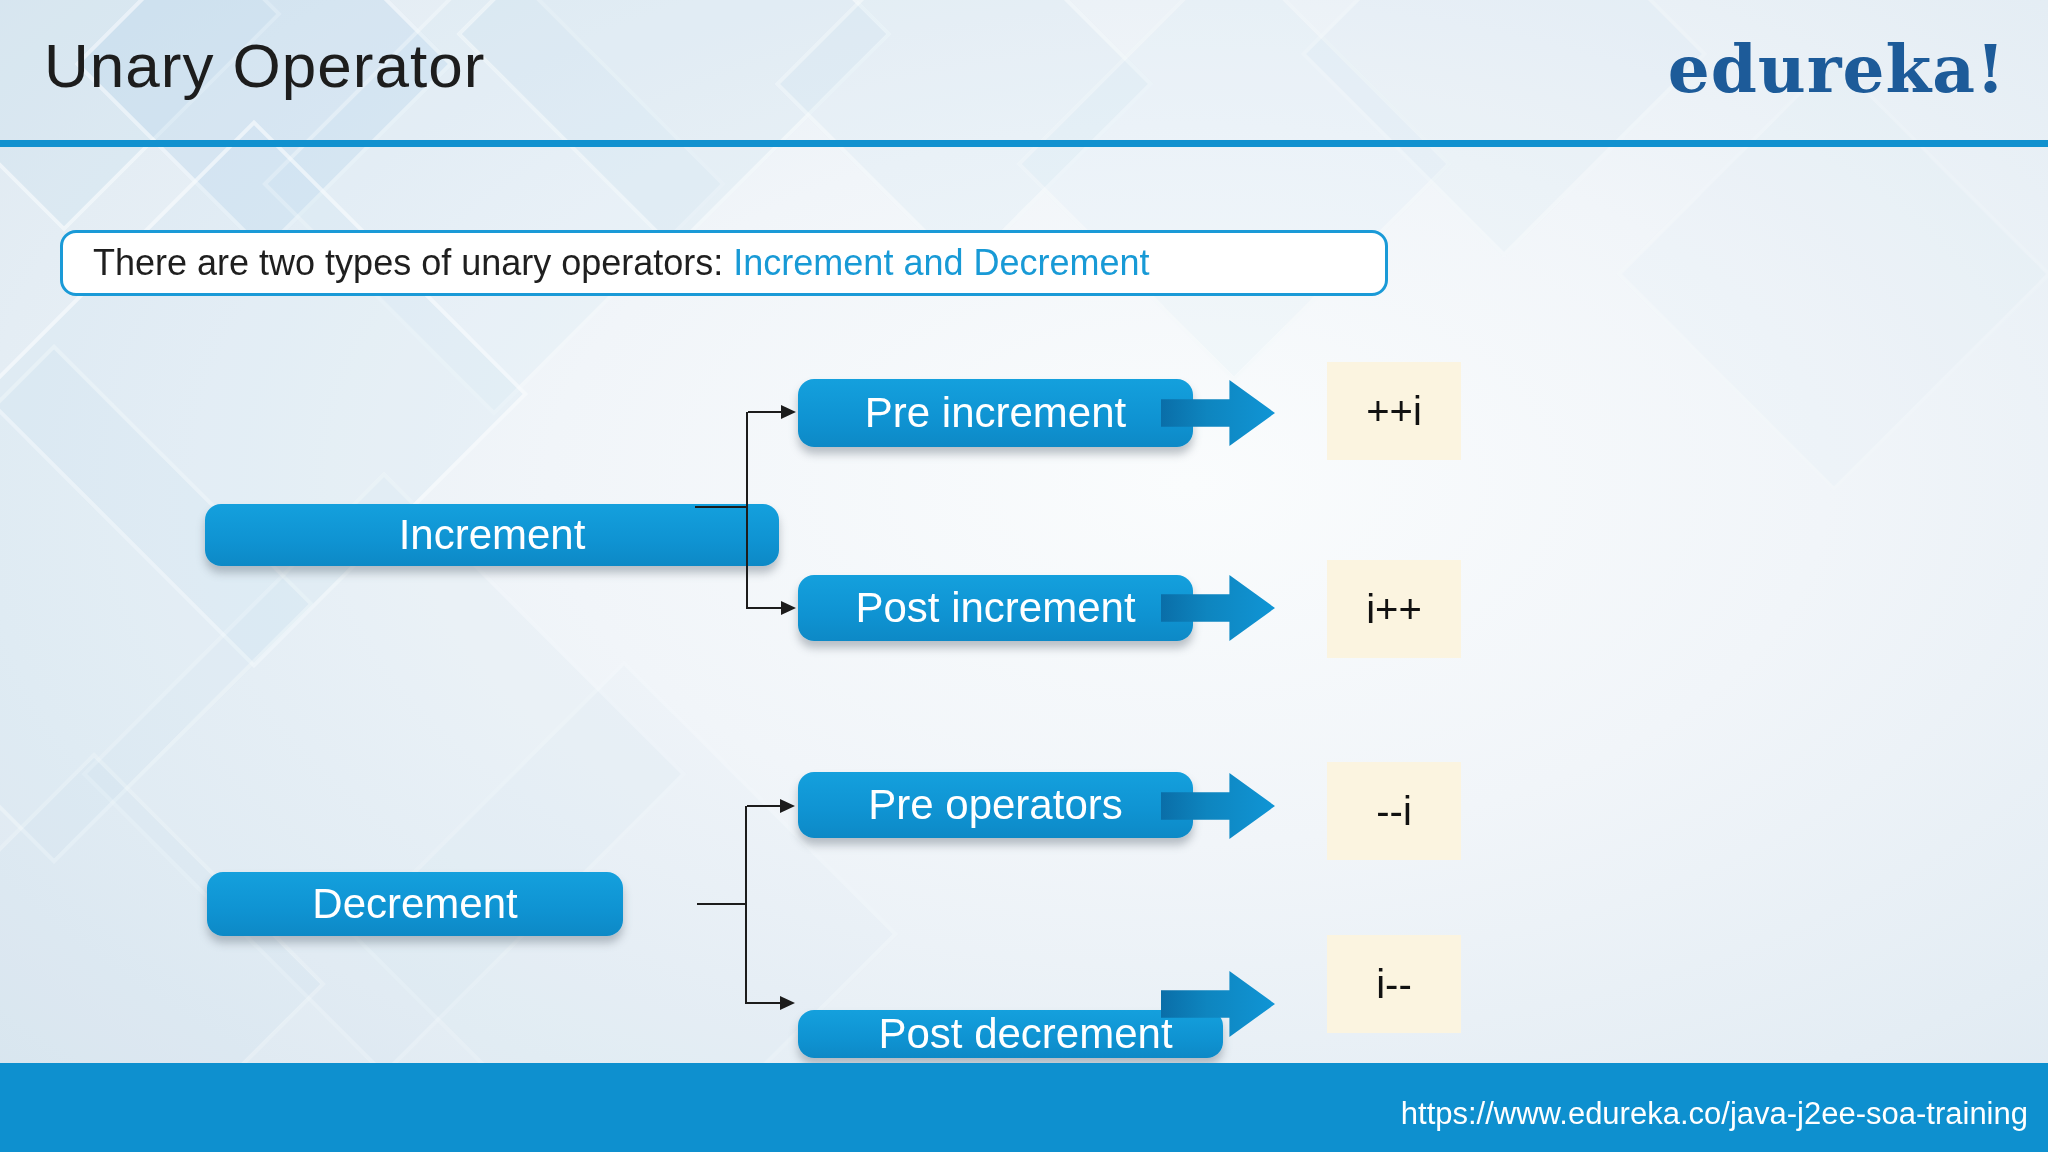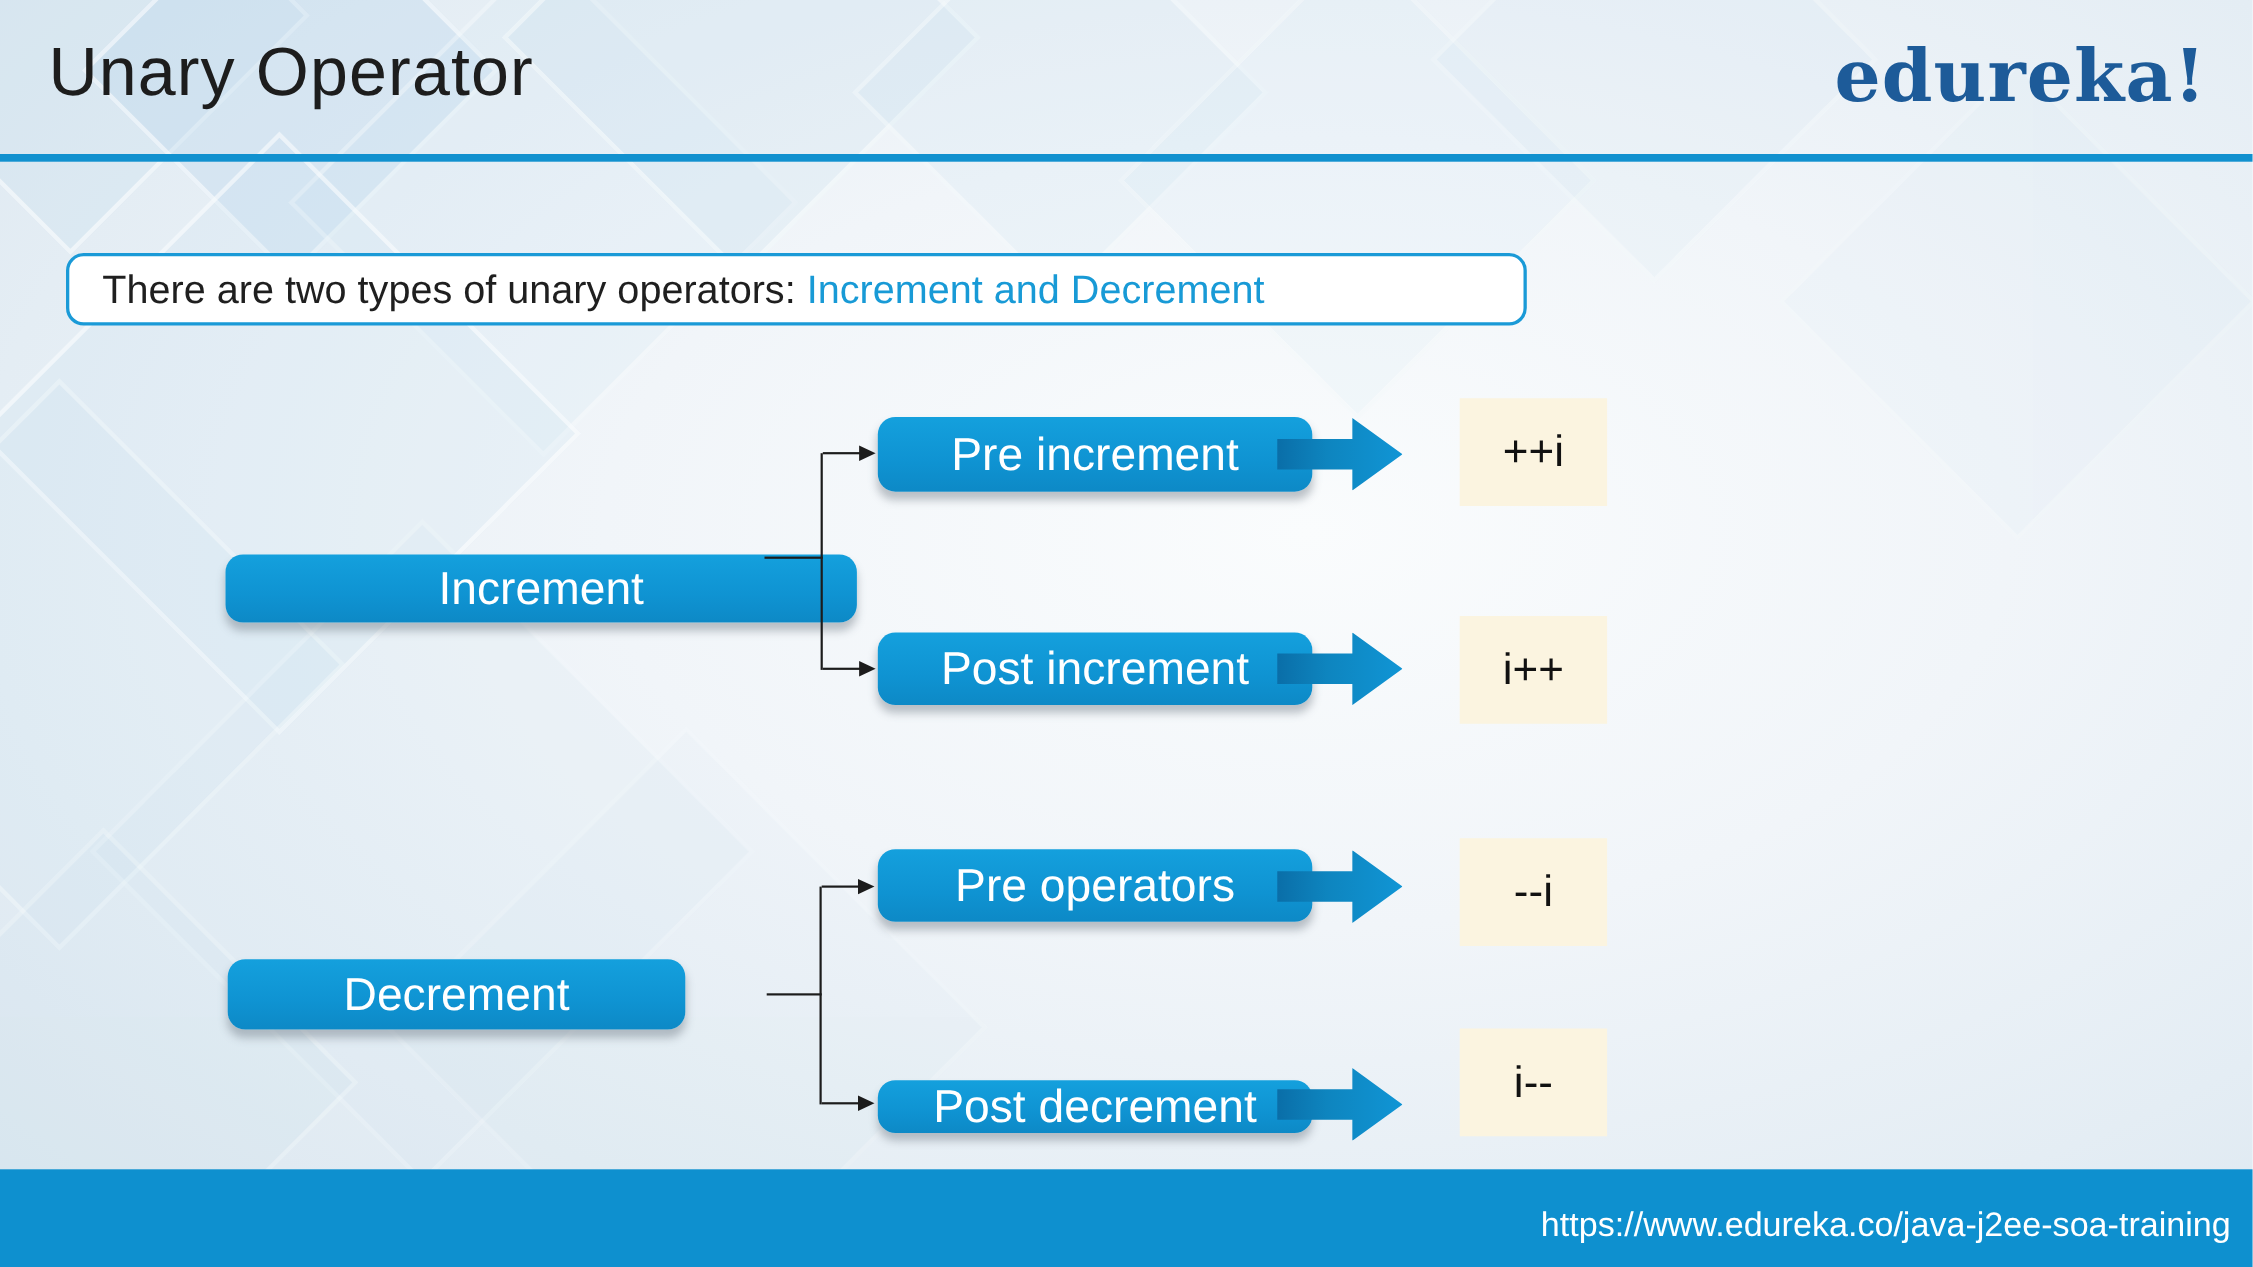--- a/index.html
+++ b/index.html
@@ -40,21 +40,21 @@
 
   
   .bluebox{position:absolute;background:linear-gradient(180deg,#14a0dd 0%,#0f93d2 60%,#0d89c6 100%);
            border-radius:16px;color:#ffffff;display:flex;align-items:center;justify-content:center;
            font-size:42px;box-shadow:0px 7px 8px rgba(110,122,134,.45);}
   .box-increment{left:205px;top:476px;width:574px;height:62px;margin-top:28px;}
   .box-decrement{left:207px;top:872px;width:416px;height:64px;}
   .box-pre-inc  {left:798px;top:379px;width:395px;height:68px;}
   .box-post-inc {left:798px;top:575px;width:395px;height:66px;text-align:center;}
   .box-pre-dec  {left:798px;top:772px;width:395px;height:66px;}
-  .box-post-dec {left:798px;top:982px;width:395px;height:48px;}
+  .box-post-dec {left:798px;top:1010px;width:395px;height:48px;padding-left:30px;}
 
   
   .ln{position:absolute;background:#1c1c1c;}
   .ln-i-h {left:695px;top:506px;width:53px;height:2px;}
   .ln-i-v {left:746px;top:412px;width:2px;height:197px;}
   .ln-i-b1{left:748px;top:411px;width:36px;height:2px;}
   .ln-i-b2{left:748px;top:607px;width:36px;height:2px;}
   .ln-d-h {left:697px;top:903px;width:50px;height:2px;}
   .ln-d-v {left:745px;top:806px;width:2px;height:198px;}
   .ln-d-b1{left:747px;top:805px;width:36px;height:2px;}

